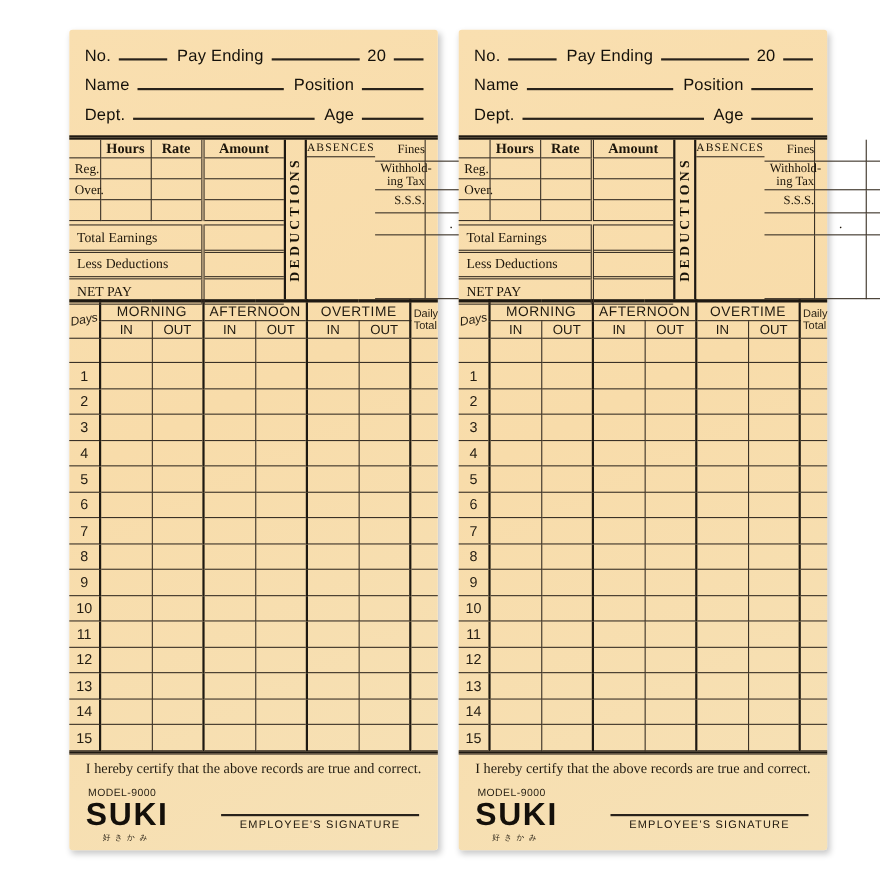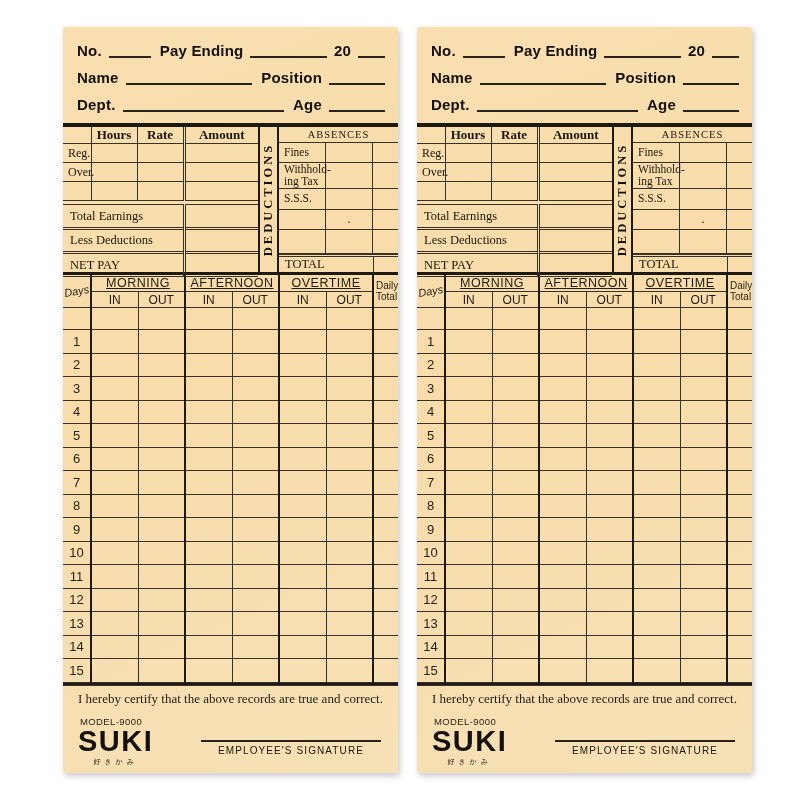--- a/index.html
+++ b/index.html
@@ -15,21 +15,21 @@
           font-family:"Liberation Sans", sans-serif; overflow:hidden; }
 
   .card{ position:absolute; top:27px; left:63px; width:335px; height:746px;
          background:linear-gradient(155deg,#f9dfb0 0%, var(--card-bg) 45%, #f6e1b6 100%);
          border-radius:3px; box-shadow:2px 3px 6px rgba(0,0,0,.22);
          color:var(--ink); }
   .card-right{ left:417px; }
 
   
   .hdr{ padding:15px 13px 0 14px; }
-  .hrow{ display:flex; align-items:flex-end; font-weight:bold; font-size:15px;
+  .hrow{ display:flex; align-items:flex-start; font-weight:normal; font-size:15px;
          color:#14100a; margin-bottom:10px; white-space:nowrap; }
   .hlab{ margin-right:4px; letter-spacing:.2px; }
   .fill{ border-bottom:2px solid #28221a; height:13px; margin:0 9px 1px 3px; }
   .f-no{ flex:.85; } .f-pe{ flex:1.55; margin-right:7px; } .f-yr{ width:27px; flex:none; margin-right:0; }
   .f-name{ flex:1; } .f-pos{ width:56px; flex:none; margin-right:0; }
   .f-dept{ flex:1; } .f-age{ width:56px; flex:none; margin-right:0; }
   .rule-double{ height:2px; border-top:2px solid var(--heavy); border-bottom:2px solid var(--heavy); margin-top:1px; }
 
   
   .mid{ display:flex; height:145px; }
@@ -50,46 +50,46 @@
   .earn-sum td:first-child{ border-left:none; }
   .earn-sum td:last-child{ border-right:none; }
   .earn-sum tr + tr td{ border-top:3px double var(--line); }
   .sum-lab{ font-family:"Liberation Serif", serif; font-size:12.5px; padding-left:7px; }
 
   .ded-strip{ width:21px; border-left:2px solid var(--heavy); border-right:2px solid var(--heavy);
               display:flex; align-items:center; justify-content:center; }
   .ded-text{ transform:rotate(-90deg); white-space:nowrap; font-family:"Liberation Serif", serif;
              font-size:12.5px; font-weight:600; letter-spacing:3px; color:#171208; }
 
-  .absences{ flex:1; display:flex; flex-direction:column; }
+  .absences{ flex:1; display:flex; flex-direction:row; }
   .abs-title{ height:16px; border-bottom:1px solid var(--line); text-align:center;
               font-family:"Liberation Serif", serif; font-size:10.5px; letter-spacing:1px; padding-top:2px; }
   .abs-wrap{ flex:1; }
   .abs-table{ height:100%; }
   .abs-table td{ border:1px solid var(--line); }
-  .abs-table td:first-child{ border-left:none; }
+  .abs-table td:first-child{ border-left:none;text-align:right; }
   .abs-table td:last-child{ border-right:none; }
   .abs-table tr:first-child td{ border-top:none; }
   .abs-lab{ font-family:"Liberation Serif", serif; font-size:11.5px; padding-left:5px; line-height:1.08; }
   .abs-lab span{ display:block; }
   .abs-mid{ font-family:"Liberation Serif", serif; font-size:12px; text-align:center; }
   .r-fines{ height:19px; } .r-wtax{ height:26px;margin-left:16px; } .r-sss{ height:21px; } .r-b1{ height:20px; }
   .abs-total{ height:18px; border-top:3px double var(--line); display:flex; align-items:center; }
   .abs-total-lab{ flex:1; font-family:"Liberation Serif", serif; font-size:12.5px; padding-left:6px; }
   .abs-total-tail{ width:25px; height:100%; border-left:1px solid var(--line); }
 
   
   .days-table{ border-top:3px solid var(--heavy); }
   .days-table th, .days-table td{ border:1px solid var(--line); }
   .days-table th:first-child, .days-table td:first-child{ border-left:none; }
   .days-table th:last-child, .days-table td:last-child{ border-right:none; }
   .bL{ border-left:2px solid var(--heavy) !important; }
   .th-days{ font-size:11px; color:#241d12; }
   .days-slant{ display:inline-block; transform:rotate(-10deg); font-style:italic; font-weight:normal; }
-  .th-grp{ height:18px; font-size:12.5px; letter-spacing:.5px; font-weight:normal; text-align:center; color:#201a10;text-decoration:underline; }
+  .th-grp{ height:18px; font-size:12.5px; letter-spacing:.5px; font-weight:normal; text-align:center; color:#201a10; }
   .th-io{ height:16px; font-size:12px; font-weight:normal; text-align:center; color:#201a10; }
   .th-total{ font-size:10px; font-weight:normal; text-align:left; padding-left:2px; line-height:1.1; color:#241d12;margin-left:48px; }
   .th-total span{ display:block; }
   .spacer-row td{ height:22px; }
   .day-row td{ height:23.5px; }
   .td-day{ text-align:center; font-size:13px; color:#241d12; }
 
   .days-bottom{ height:3px; border-top:2px solid var(--heavy); border-bottom:1px solid var(--line); }
 
   

